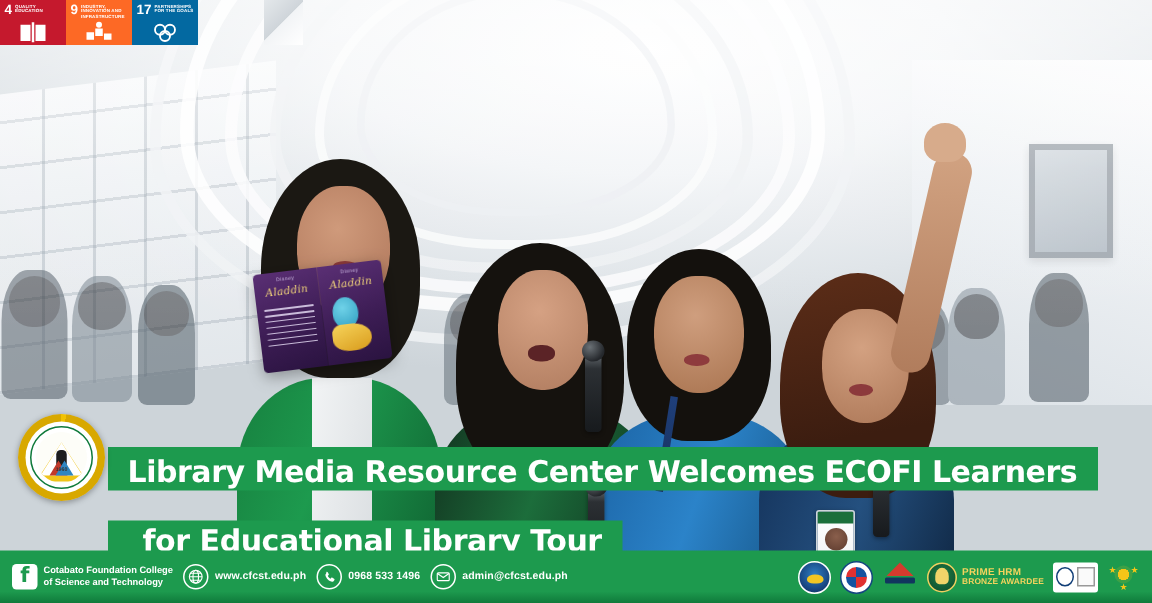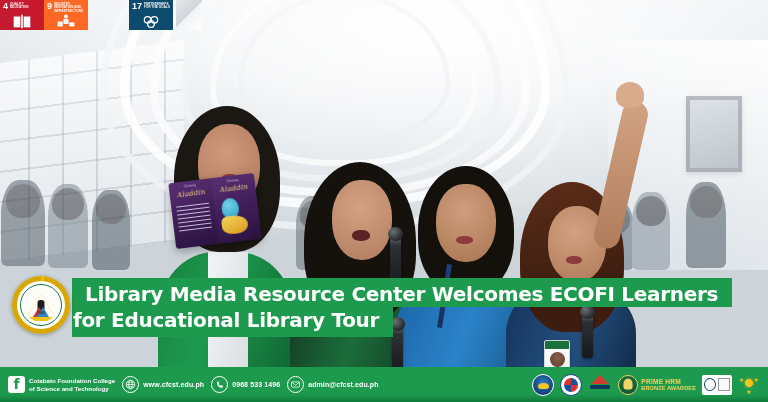--- a/index.html
+++ b/index.html
@@ -88,29 +88,29 @@
   .sdg { position:relative; width:44px; height:30px; padding:2px 3px 0 3px;
          display:flex; align-items:flex-start; gap:2px; overflow:hidden; }
   .sdg .num { font-weight:700; font-size:9px; color:#fff; line-height:9px; flex:0 0 auto; }
   .sdg .lbl { font-size:3px; line-height:3.4px; color:#fff; font-weight:700; letter-spacing:.1px;
               text-transform:uppercase; padding-top:1px; }
   .sdg .gly { position:absolute; left:50%; transform:translateX(-50%); bottom:1px;
               width:20px; height:15px; color:#fff; }
   .sdg-4  { background:#c5192d; }
   .sdg-10 { background:#dd1367; }
   .sdg-9  { background:#fd6925; }
-  .sdg-17 { background:#0c4a6e;margin-left:41px; }
+  .sdg-17 { background:#0369a1; }
   .strip-fold { position:absolute; left:176px; top:0; width:26px; height:30px; z-index:6;
                 background:linear-gradient(135deg,#e4e8eb 0%, #cfd5da 48%, #f2f4f6 49%, #ffffff 100%); }
 
   
   .headline { position:absolute; left:0; top:278px; z-index:8; }
-  .hl-row { display:flex; }
+  .hl-row { display:flex;margin-top:20px; }
   .hl-box { background:#1d9a4e; padding:5px 14px 2px 13px; }
-  .hl-box.l2 { padding:2px 14px 6px 1px; }
+  .hl-box.l2 { padding:2px 14px 6px 23px; }
   .hl-text { color:#ffffff; font-weight:700; font-size:20px; line-height:22px;
              letter-spacing:-.3px; white-space:nowrap;
              font-family:"DejaVu Sans", sans-serif; }
   .hl-indent { width:72px; flex:0 0 72px; }
 
   .seal { position:absolute; left:12px; top:276px; width:58px; height:58px; z-index:9; }
   .seal .gear { position:absolute; inset:0; border-radius:50%;
                 background:conic-gradient(#f2c200 0 6deg, #d8a800 6deg 12deg);
                 box-shadow:0 1px 4px rgba(0,0,0,.35); }
   .seal .ring { position:absolute; inset:5px; border-radius:50%; background:#ffffff; }

